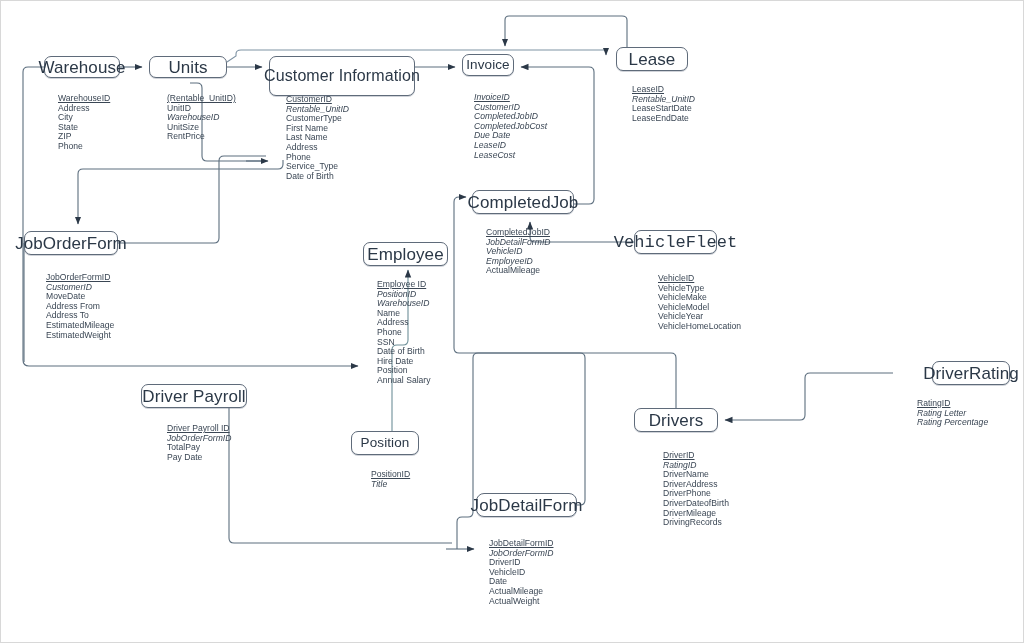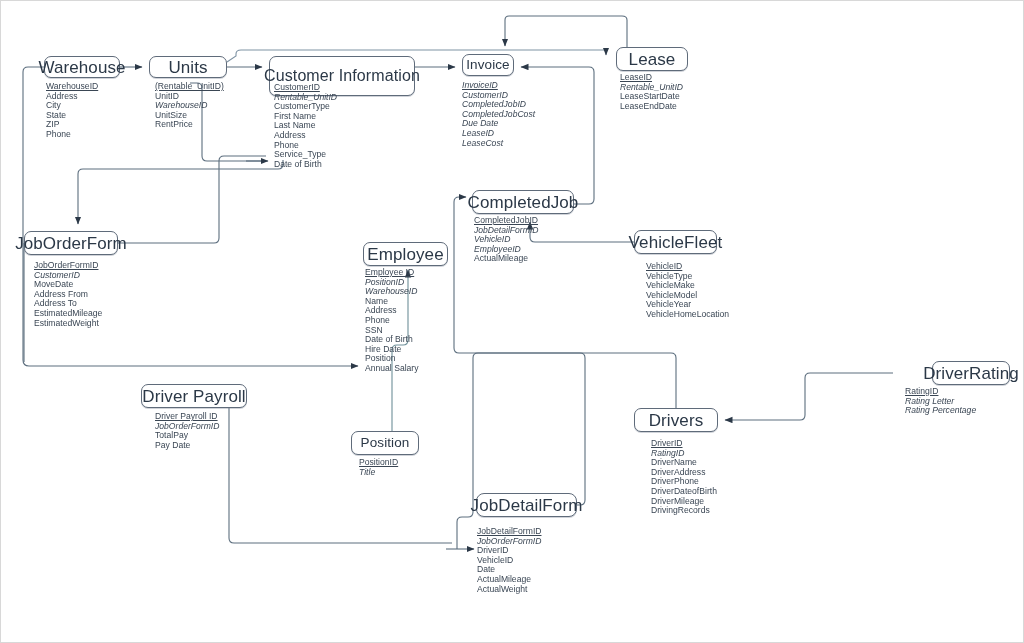--- a/index.html
+++ b/index.html
@@ -48,21 +48,21 @@
     font-size:17px;
     line-height:1;
     letter-spacing:.1px;
     color:#2b3847;
   }
   .ename.small{font-size:13.5px;}
   .ename.big{font-size:16px;}
   .attrs{
     position:absolute;
     list-style:none;
-    margin:0;
+    margin:12px;
     padding:0;
     color:#3a4654;
     font-size:8.6px;
     line-height:9.6px;
     white-space:nowrap;
   }
   .attrs li{
     padding:0;
     margin:0;
   }
@@ -212,21 +212,21 @@
         </div>
         <ul class="attrs" style="left: 474px; top: 216px;">
           <li class="pk">CompletedJobID</li>
           <li class="fk">JobDetailFormID</li>
           <li class="fk">VehicleID</li>
           <li class="fk">EmployeeID</li>
           <li class="">ActualMileage</li>
         </ul>
       </div>
       <div class="entity" style="left: 0px; top: 0px;">
-        <div class="ebox" style="left: 634px; top: 230px; width: 83px; height: 24px;">
+        <div class="ebox" style="left: 634px; top: 230px; width: 83px; height: 24px; font-family: Liberation Mono, monospace;">
           <span class="ename">VehicleFleet</span>
         </div>
         <ul class="attrs" style="left: 646px; top: 262px;">
           <li class="pk">VehicleID</li>
           <li class="">VehicleType</li>
           <li class="">VehicleMake</li>
           <li class="">VehicleModel</li>
           <li class="">VehicleYear</li>
           <li class="">VehicleHomeLocation</li>
         </ul>

